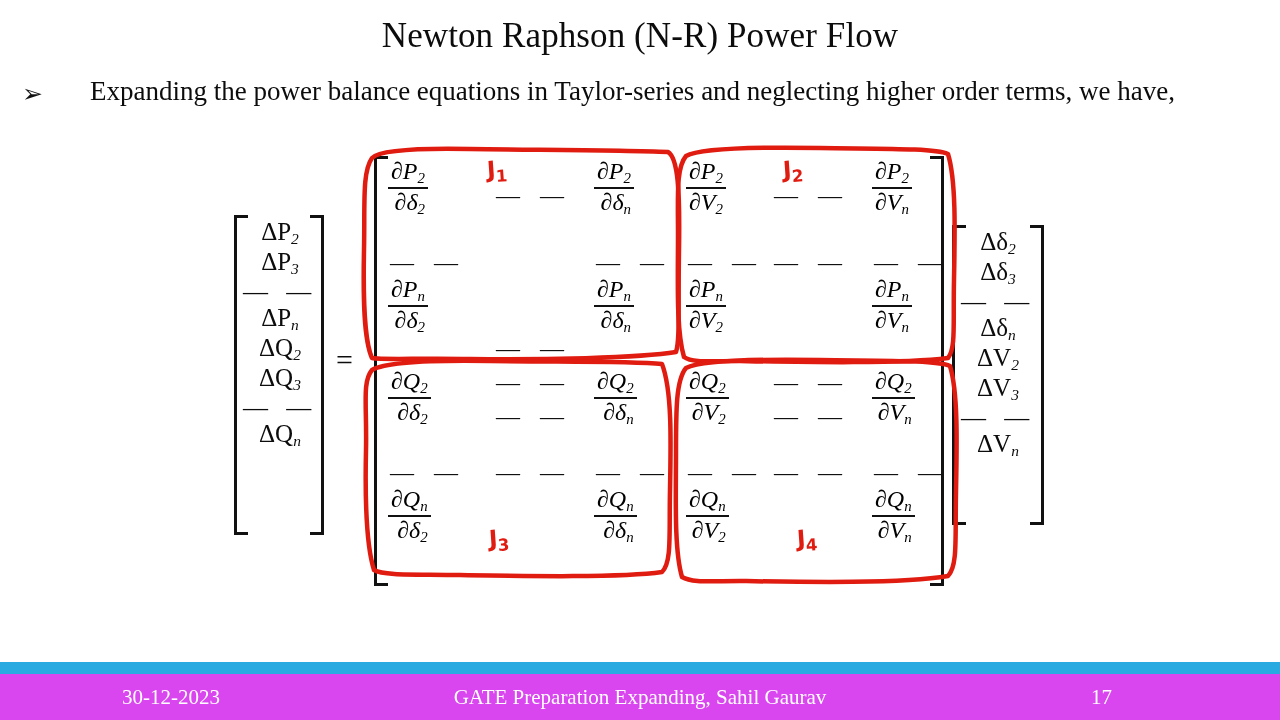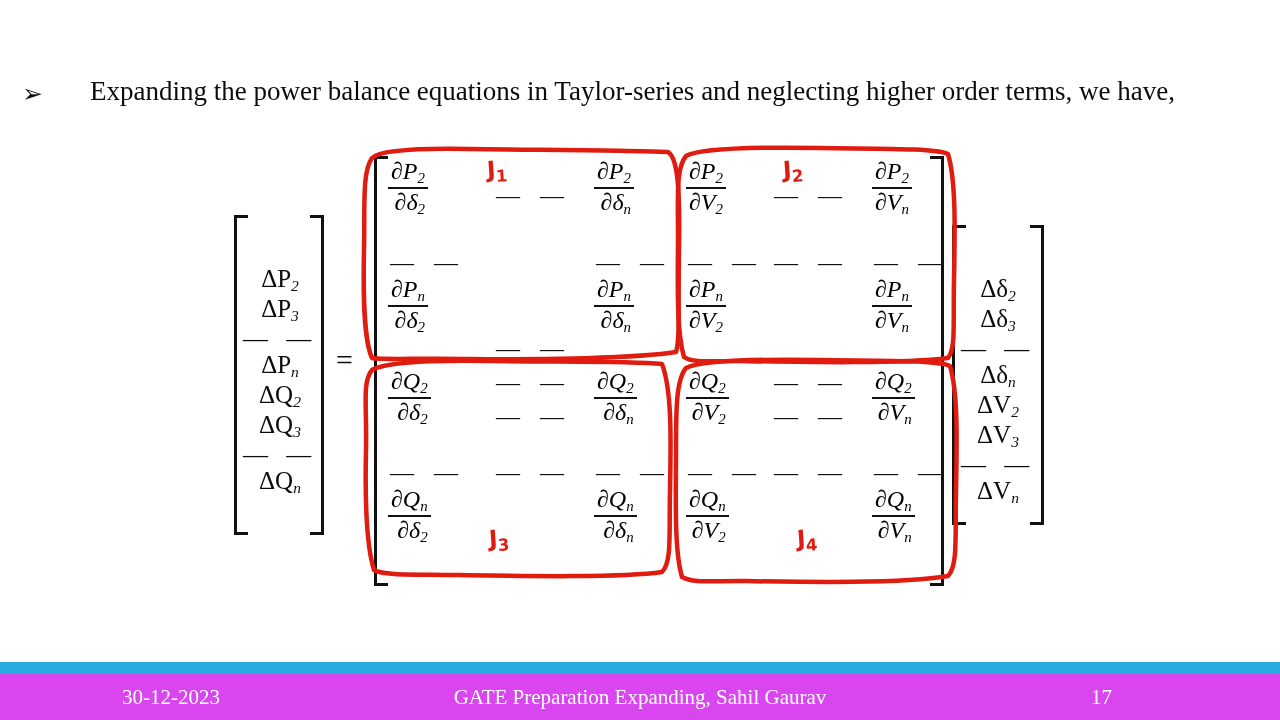--- a/index.html
+++ b/index.html
@@ -34,21 +34,21 @@
   }
   .mi{font-style:italic;}
   sub{font-size:.62em;vertical-align:-.28em;font-style:italic;}
 
   
   .brk{position:absolute;box-sizing:border-box;border:3px solid #111;}
   .brk.left{border-right:none;}
   .brk.right{border-left:none;}
 
   
-  .vec{position:absolute;display:flex;flex-direction:column;align-items:center;margin-top:47px;}
+  .vec{position:absolute;display:flex;flex-direction:column;align-items:center;}
   .vec .cell{font-size:25px;white-space:nowrap;color:#0c0c0c;}
   .vec .dots{font-size:25px;letter-spacing:6px;color:#0c0c0c;line-height:1;}
 
   .eq{position:absolute;font-size:30px;color:#0c0c0c;}
 
   
   .frac{display:inline-block;text-align:right;vertical-align:middle;line-height:1.12;}
   .frac .num{display:block;padding:0 3px;font-size:24px;white-space:nowrap;}
   .frac .den{display:block;padding:0 3px;font-size:24px;white-space:nowrap;border-top:2.2px solid #111;}
 
@@ -73,20 +73,21 @@
   }
   .foot-date{left:122px;}
   .foot-center{left:0;width:1280px;text-align:center;}
   .foot-page{left:1091px;}
 </style>
 </head>
 <body>
 
 <div class="slide">
 
+  <div class="title">Newton Raphson (N-R) Power Flow</div>
 
   <div class="bullet-row">
     <span class="bullet-glyph">➢</span>
     <span class="bullet-text">Expanding the power balance equations in Taylor-series and neglecting higher order terms, we have,</span>
   </div>
 
   <div class="math">
 
     <div class="brk left" style="left:234px;top:75px;width:14px;height:320px;"></div>
     <div class="brk right" style="left:310px;top:75px;width:14px;height:320px;"></div>

